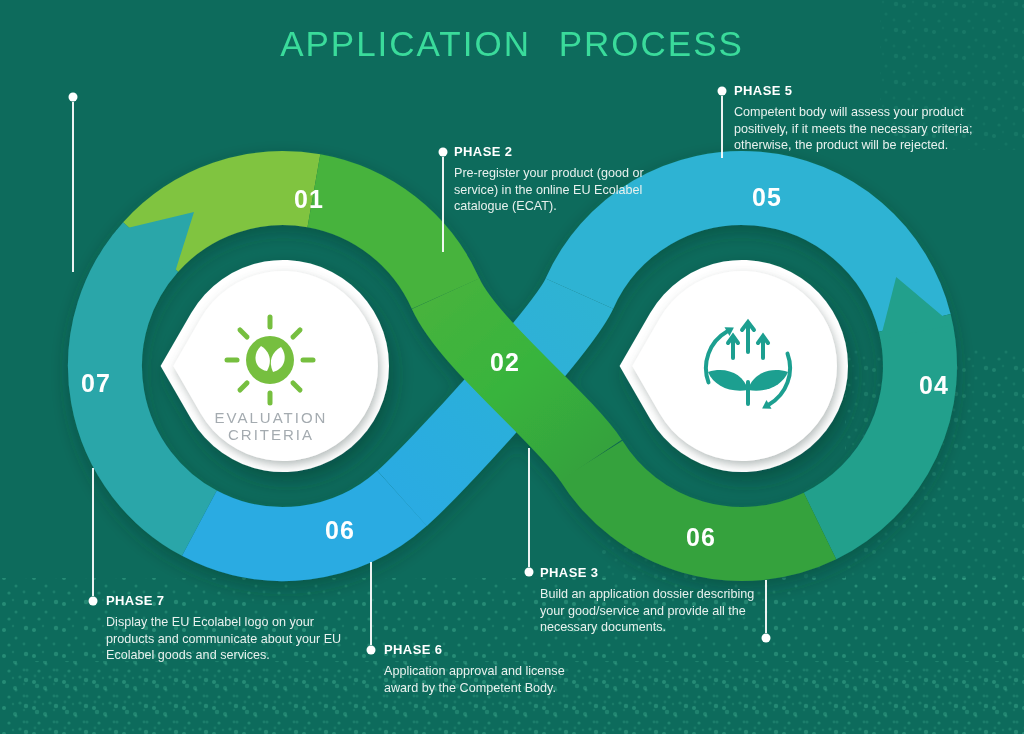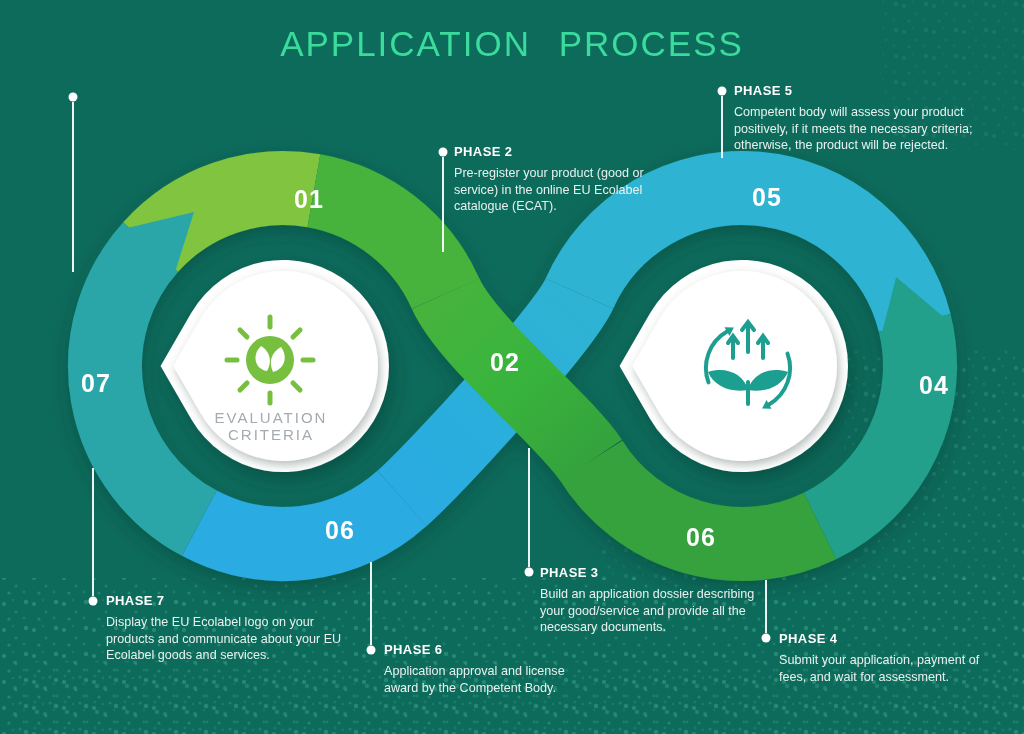--- a/index.html
+++ b/index.html
@@ -153,24 +153,20 @@
 <div class="phase" style="left:84px;top:89px;width:274px">
 </div>
 <div class="phase" style="left:454px;top:144px;width:190px">
   <div class="ph-label">PHASE 2</div>
   <div class="ph-text">Pre-register your product (good or service) in the online EU Ecolabel catalogue (ECAT).</div>
 </div>
 <div class="phase" style="left:540px;top:565px;width:220px">
   <div class="ph-label">PHASE 3</div>
   <div class="ph-text">Build an application dossier describing your good/service and provide all the necessary documents.</div>
 </div>
-<div class="phase" style="left:779px;top:631px;width:208px">
-  <div class="ph-label">PHASE 4</div>
-  <div class="ph-text">Submit your application, payment of fees, and wait for assessment.</div>
-</div>
 <div class="phase" style="left:734px;top:83px;width:264px">
   <div class="ph-label">PHASE 5</div>
   <div class="ph-text">Competent body will assess your product positively, if it meets the necessary criteria; otherwise, the product will be rejected.</div>
 </div>
 <div class="phase" style="left:384px;top:642px;width:212px">
   <div class="ph-label">PHASE 6</div>
   <div class="ph-text">Application approval and license award by the Competent Body.</div>
 </div>
 <div class="phase" style="left:106px;top:593px;width:242px">
   <div class="ph-label">PHASE 7</div>

